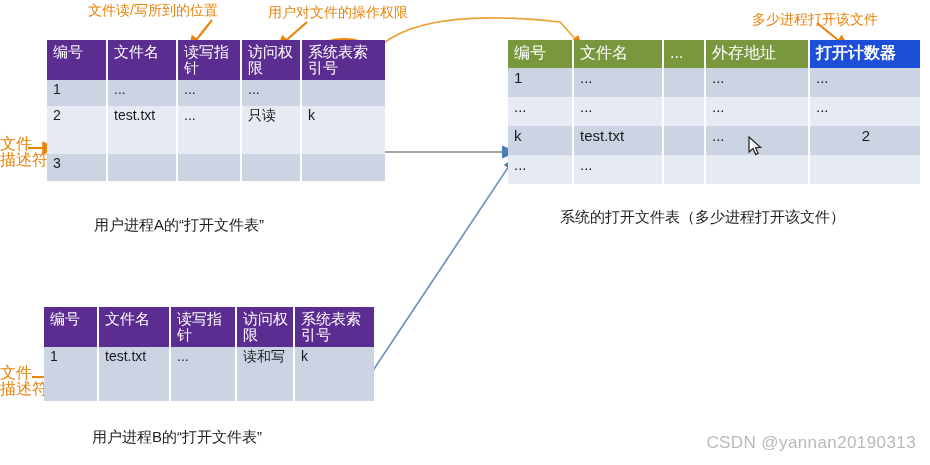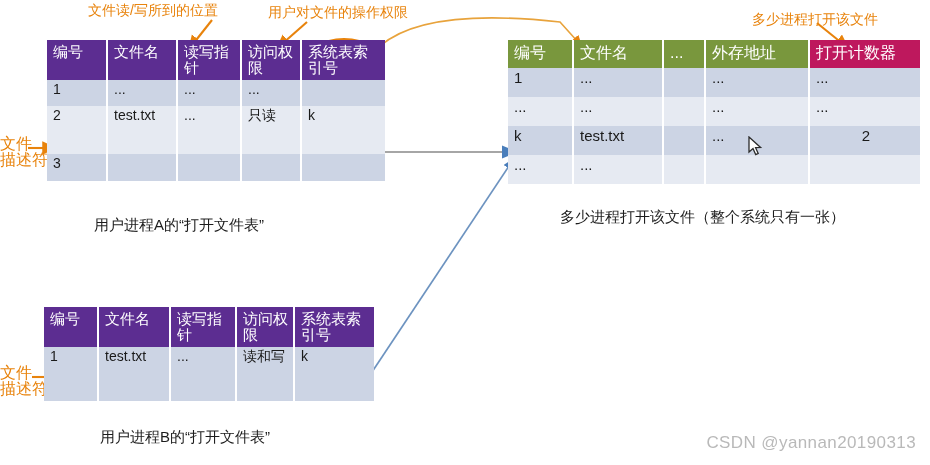--- a/index.html
+++ b/index.html
@@ -35,21 +35,21 @@
   }
   
   .purple .hdr td{background:#5c2d91;border-right:2px solid #ffffff;}
   .purple .hdr td:last-child{border-right:none;}
   .purple .band-a td{background:#ccd4e4;border-right:2px solid #ffffff;}
   .purple .band-b td{background:#e6eaf2;border-right:2px solid #ffffff;}
   .purple .band-a td:last-child,.purple .band-b td:last-child{border-right:none;}
 
   
   .green .hdr td{background:#79973d;border-right:2px solid #ffffff;}
-  .green .hdr td.red{background:#be185d;}
+  .green .hdr td.red{background:#1d4ed8;font-weight:bold;}
   .green .hdr td:last-child{border-right:none;}
   .green .band-a td{background:#ccd4e4;border-right:2px solid #ffffff;}
   .green .band-b td{background:#e6eaf2;border-right:2px solid #ffffff;}
   .green .band-a td:last-child,.green .band-b td:last-child{border-right:none;}
   .green td{font-size:15px;}
   .green .hdr td{font-size:16px;text-align:left;}
 
   .caption{
     position:absolute;
     font-size:15px;
@@ -207,21 +207,21 @@
       </tr>
       <tr class="band-b" style="height:29px;">
         <td>...</td>
         <td>...</td>
         <td></td>
         <td></td>
         <td></td>
       </tr>
     </tbody>
   </table>
-  <div class="caption" style="left:560px;top:208px;">多少进程打开该文件（整个系统只有一张）</div>
+  <div class="caption" style="left:560px;top:208px;">系统的打开文件表（多少进程打开该文件）</div>
 
   <table class="tbl purple" style="left:44px;top:307px;width:330px;">
     <colgroup>
       <col style="width:54px">
         <col style="width:72px">
         <col style="width:66px">
         <col style="width:58px">
         <col style="width:80px">
     </colgroup>
     <tbody>
@@ -234,21 +234,21 @@
       </tr>
       <tr class="band-a" style="height:54px;">
         <td>1</td>
         <td style="word-break:break-all;">test.txt</td>
         <td>...</td>
         <td style="word-break:break-all;">读和写</td>
         <td>k</td>
       </tr>
     </tbody>
   </table>
-  <div class="caption" style="left:100px;top:428px;">用户进程B的“打开文件表”</div>
+  <div class="caption" style="left:92px;top:428px;">用户进程B的“打开文件表”</div>
 
   <svg class="cursor" style="left:748px;top:136px;" width="16" height="22" viewBox="0 0 16 22">
     <path d="M1,1 L1,16 L5,12.6 L7.7,18.6 L10.2,17.4 L7.6,11.7 L12.6,11.5 z" fill="#ffffff" stroke="#2b2b2b" stroke-width="1.3"></path>
   </svg>
 
   <div class="watermark">CSDN @yannan20190313</div>
 
 </div>
 
 </body></html>

